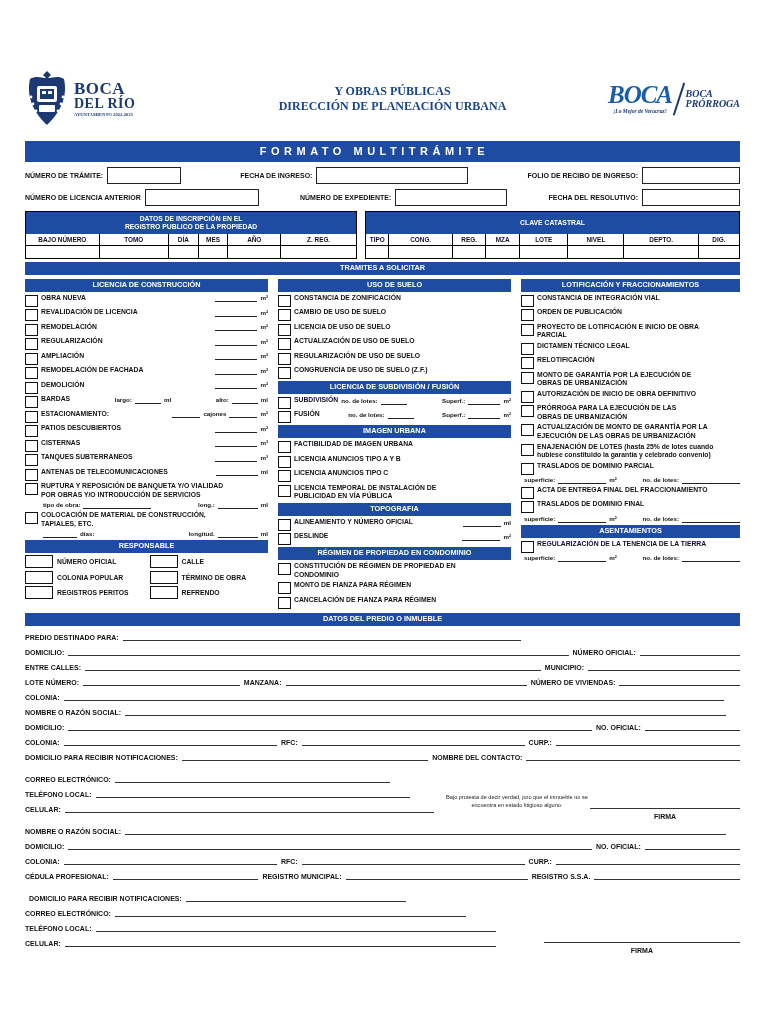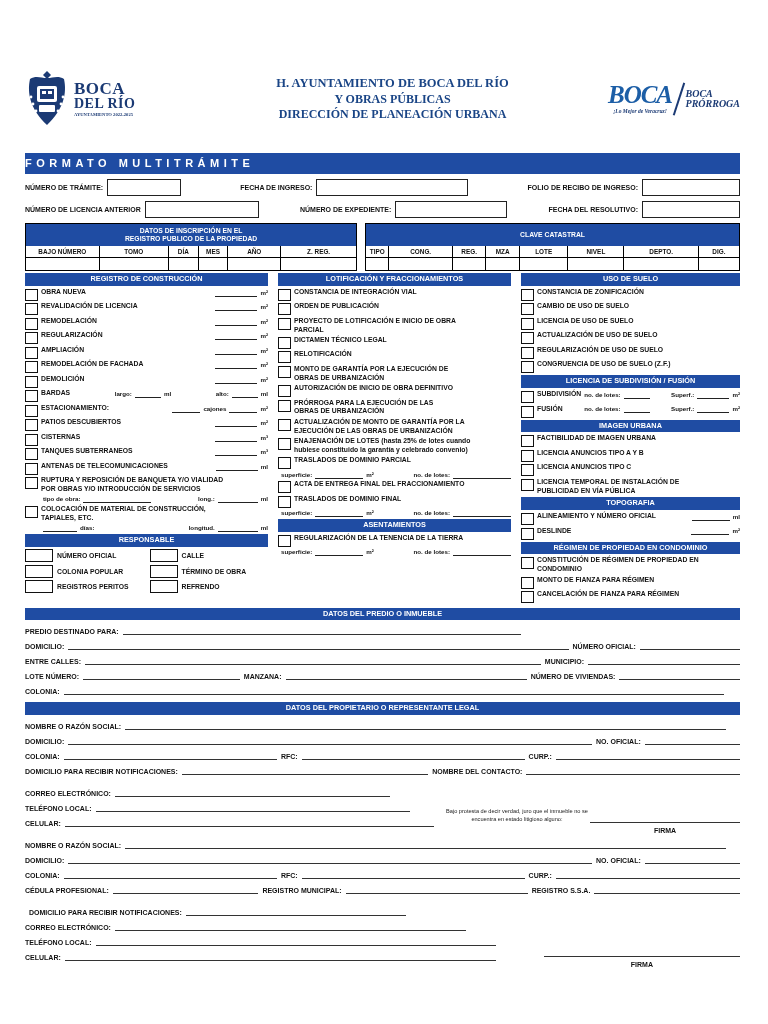--- a/index.html
+++ b/index.html
@@ -20,21 +20,21 @@
   .t3{font-size:12px;font-weight:bold;}
   .obras{display:flex;align-items:center;gap:4px;width:150px;justify-content:flex-end;}
   .bocawrap{display:flex;flex-direction:column;align-items:center;}
   .bocascript{font-size:25px;font-weight:bold;font-style:italic;color:var(--script_blue);
               letter-spacing:-1px;line-height:.9;}
   .tagline{font-size:5.5px;font-style:italic;font-weight:bold;color:var(--navy);margin-top:1px;}
   .slash{width:1.5px;height:34px;background:var(--navy);transform:rotate(18deg);margin:0 2px;}
   .dept{font-size:10px;font-weight:bold;font-style:italic;color:var(--navy);line-height:1.05;}
 
   
-  .mainbar{margin-top:15px;background:var(--bar_blue);color:#fff;text-align:left;
+  .mainbar{margin-top:3px;background:var(--bar_blue);color:#fff;text-align:center;
            font-size:11px;font-weight:bold;letter-spacing:4.5px;padding:4px 16px 5px 0;}
   .secbar{background:var(--bar_blue);color:#fff;text-align:center;font-weight:bold;
           font-size:7.3px;padding:2px 0;line-height:1.2;margin:2px 0;}
   .fullbar{margin:3px 0 2px 0;}
 
   
   .tfrow{display:flex;align-items:center;margin:5px 0;gap:4px;}
   .tflabel{font-size:7px;font-weight:bold;white-space:nowrap;}
   .tfbox{height:15px;border:1px solid #222;background:#fff;}
   .tfsp{flex:1;}
@@ -108,21 +108,20 @@
         <circle cx="36" cy="33" r="1.4" fill="#ffffff"></circle>
             <circle cx="33" cy="40" r="1.4" fill="#ffffff"></circle>
       </svg>
       <div class="crestnames">
         <span class="crestname1">BOCA</span>
         <span class="crestname2">DEL RÍO</span>
         <span class="crestsub">AYUNTAMIENTO 2022-2025</span>
       </div>
     </div>
     <div class="titles">
-      <div class="t1">H. AYUNTAMIENTO DE BOCA DEL RÍO</div>
       <div class="t3">Y OBRAS PÚBLICAS</div>
       <div class="t3">DIRECCIÓN DE PLANEACIÓN URBANA</div>
     </div>
     <div class="obras">
       <div class="bocawrap">
         <div class="bocascript">BOCA</div>
         <div class="tagline">¡Lo Mejor de Veracruz!</div>
       </div>
       <div class="slash"></div>
       <div class="dept">
@@ -198,23 +197,24 @@
             <div class="trc"></div>
             <div class="trc"></div>
             <div class="trc"></div>
             <div class="trc"></div>
             <div class="trc"></div>
             <div class="trc"></div>
           </div>
     </div>
   </div>
 
+  <div class="secbar fullbar">TRAMITES A SOLICITAR</div>
   <div class="cols">
     <div>
-      <div class="secbar">REGISTRO DE CONSTRUCCIÓN</div>
+      <div class="secbar">LICENCIA DE CONSTRUCCIÓN</div>
       <div>
             <div class="itemrow">
               <div class="cb"></div>
               <div class="icontent">
                 <div class="iline">
                   <span class="ilabel">OBRA NUEVA</span>
                   <div class="isp"></div>
                   <div class="iu" style="width: 42px;"></div>
                   <span class="iseg">m²</span>
                 </div>
@@ -430,181 +430,20 @@
                 <span class="plabel">REGISTROS PERITOS</span>
               </div>
               <div class="paircell">
                 <div class="pcb"></div>
                 <span class="plabel">REFRENDO</span>
               </div>
             </div>
           </div>
     </div>
     <div>
-      <div class="secbar">LOTIFICACIÓN Y FRACCIONAMIENTOS</div>
-      <div>
-            <div class="itemrow">
-              <div class="cb"></div>
-              <div class="icontent">
-                <div class="iline">
-                  <span class="ilabel">CONSTANCIA DE INTEGRACIÓN VIAL</span>
-                </div>
-              </div>
-            </div>
-            <div class="itemrow">
-              <div class="cb"></div>
-              <div class="icontent">
-                <div class="iline">
-                  <span class="ilabel">ORDEN DE PUBLICACIÓN</span>
-                </div>
-              </div>
-            </div>
-            <div class="itemrow">
-              <div class="cb"></div>
-              <div class="icontent">
-                <div class="iline">
-                  <span class="ilabel">PROYECTO DE LOTIFICACIÓN E INICIO DE OBRA</span>
-                </div>
-                <div class="iline2">PARCIAL</div>
-              </div>
-            </div>
-            <div class="itemrow">
-              <div class="cb"></div>
-              <div class="icontent">
-                <div class="iline">
-                  <span class="ilabel">DICTAMEN TÉCNICO LEGAL</span>
-                </div>
-              </div>
-            </div>
-            <div class="itemrow">
-              <div class="cb"></div>
-              <div class="icontent">
-                <div class="iline">
-                  <span class="ilabel">RELOTIFICACIÓN</span>
-                </div>
-              </div>
-            </div>
-            <div class="itemrow">
-              <div class="cb"></div>
-              <div class="icontent">
-                <div class="iline">
-                  <span class="ilabel">MONTO DE GARANTÍA POR LA EJECUCIÓN  DE</span>
-                </div>
-                <div class="iline2">OBRAS DE URBANIZACIÓN</div>
-              </div>
-            </div>
-            <div class="itemrow">
-              <div class="cb"></div>
-              <div class="icontent">
-                <div class="iline">
-                  <span class="ilabel">AUTORIZACIÓN DE INICIO DE OBRA DEFINITIVO</span>
-                </div>
-              </div>
-            </div>
-            <div class="itemrow">
-              <div class="cb"></div>
-              <div class="icontent">
-                <div class="iline">
-                  <span class="ilabel">PRÓRROGA PARA LA EJECUCIÓN DE LAS</span>
-                </div>
-                <div class="iline2">OBRAS DE URBANIZACIÓN</div>
-              </div>
-            </div>
-            <div class="itemrow">
-              <div class="cb"></div>
-              <div class="icontent">
-                <div class="iline">
-                  <span class="ilabel">ACTUALIZACIÓN DE MONTO DE GARANTÍA POR LA</span>
-                </div>
-                <div class="iline2">EJECUCIÓN DE LAS OBRAS DE URBANIZACIÓN</div>
-              </div>
-            </div>
-            <div class="itemrow">
-              <div class="cb"></div>
-              <div class="icontent">
-                <div class="iline">
-                  <span class="ilabel">ENAJENACIÓN DE LOTES (hasta 25% de lotes cuando</span>
-                </div>
-                <div class="iline2">hubiese constituido la garantía y celebrado convenio)</div>
-              </div>
-            </div>
-            <div class="itemrow">
-              <div class="cb"></div>
-              <div class="icontent">
-                <div class="iline">
-                  <span class="ilabel">TRASLADOS DE DOMINIO PARCIAL</span>
-                </div>
-              </div>
-            </div>
-            <div class="itemrow">
-              <div class="icontent">
-                <div class="iline">
-                  <span class="iseg">superficie:</span>
-                  <div class="iu" style="width: 48px;"></div>
-                  <span class="iseg">m²</span>
-                  <div class="isp"></div>
-                  <span class="iseg">no. de lotes:</span>
-                  <div class="iu" style="width: 58px;"></div>
-                </div>
-              </div>
-            </div>
-            <div class="itemrow">
-              <div class="cb"></div>
-              <div class="icontent">
-                <div class="iline">
-                  <span class="ilabel">ACTA DE ENTREGA FINAL DEL FRACCIONAMIENTO</span>
-                </div>
-              </div>
-            </div>
-            <div class="itemrow">
-              <div class="cb"></div>
-              <div class="icontent">
-                <div class="iline">
-                  <span class="ilabel">TRASLADOS DE DOMINIO FINAL</span>
-                </div>
-              </div>
-            </div>
-            <div class="itemrow">
-              <div class="icontent">
-                <div class="iline">
-                  <span class="iseg">superficie:</span>
-                  <div class="iu" style="width: 48px;"></div>
-                  <span class="iseg">m²</span>
-                  <div class="isp"></div>
-                  <span class="iseg">no. de lotes:</span>
-                  <div class="iu" style="width: 58px;"></div>
-                </div>
-              </div>
-            </div>
-          </div>
-      <div class="secbar">ASENTAMIENTOS</div>
-      <div>
-            <div class="itemrow">
-              <div class="cb"></div>
-              <div class="icontent">
-                <div class="iline">
-                  <span class="ilabel">REGULARIZACIÓN DE LA TENENCIA DE LA TIERRA</span>
-                </div>
-              </div>
-            </div>
-            <div class="itemrow">
-              <div class="icontent">
-                <div class="iline">
-                  <span class="iseg">superficie:</span>
-                  <div class="iu" style="width: 48px;"></div>
-                  <span class="iseg">m²</span>
-                  <div class="isp"></div>
-                  <span class="iseg">no. de lotes:</span>
-                  <div class="iu" style="width: 58px;"></div>
-                </div>
-              </div>
-            </div>
-          </div>
-    </div>
-    <div>
       <div class="secbar">USO DE SUELO</div>
       <div>
             <div class="itemrow">
               <div class="cb"></div>
               <div class="icontent">
                 <div class="iline">
                   <span class="ilabel">CONSTANCIA DE ZONIFICACIÓN</span>
                 </div>
               </div>
             </div>
@@ -759,20 +598,181 @@
                 <div class="iline">
                   <span class="ilabel">MONTO DE FIANZA  PARA RÉGIMEN</span>
                 </div>
               </div>
             </div>
             <div class="itemrow">
               <div class="cb"></div>
               <div class="icontent">
                 <div class="iline">
                   <span class="ilabel">CANCELACIÓN DE FIANZA PARA RÉGIMEN</span>
+                </div>
+              </div>
+            </div>
+          </div>
+    </div>
+    <div>
+      <div class="secbar">LOTIFICACIÓN Y FRACCIONAMIENTOS</div>
+      <div>
+            <div class="itemrow">
+              <div class="cb"></div>
+              <div class="icontent">
+                <div class="iline">
+                  <span class="ilabel">CONSTANCIA DE INTEGRACIÓN VIAL</span>
+                </div>
+              </div>
+            </div>
+            <div class="itemrow">
+              <div class="cb"></div>
+              <div class="icontent">
+                <div class="iline">
+                  <span class="ilabel">ORDEN DE PUBLICACIÓN</span>
+                </div>
+              </div>
+            </div>
+            <div class="itemrow">
+              <div class="cb"></div>
+              <div class="icontent">
+                <div class="iline">
+                  <span class="ilabel">PROYECTO DE LOTIFICACIÓN E INICIO DE OBRA</span>
+                </div>
+                <div class="iline2">PARCIAL</div>
+              </div>
+            </div>
+            <div class="itemrow">
+              <div class="cb"></div>
+              <div class="icontent">
+                <div class="iline">
+                  <span class="ilabel">DICTAMEN TÉCNICO LEGAL</span>
+                </div>
+              </div>
+            </div>
+            <div class="itemrow">
+              <div class="cb"></div>
+              <div class="icontent">
+                <div class="iline">
+                  <span class="ilabel">RELOTIFICACIÓN</span>
+                </div>
+              </div>
+            </div>
+            <div class="itemrow">
+              <div class="cb"></div>
+              <div class="icontent">
+                <div class="iline">
+                  <span class="ilabel">MONTO DE GARANTÍA POR LA EJECUCIÓN  DE</span>
+                </div>
+                <div class="iline2">OBRAS DE URBANIZACIÓN</div>
+              </div>
+            </div>
+            <div class="itemrow">
+              <div class="cb"></div>
+              <div class="icontent">
+                <div class="iline">
+                  <span class="ilabel">AUTORIZACIÓN DE INICIO DE OBRA DEFINITIVO</span>
+                </div>
+              </div>
+            </div>
+            <div class="itemrow">
+              <div class="cb"></div>
+              <div class="icontent">
+                <div class="iline">
+                  <span class="ilabel">PRÓRROGA PARA LA EJECUCIÓN DE LAS</span>
+                </div>
+                <div class="iline2">OBRAS DE URBANIZACIÓN</div>
+              </div>
+            </div>
+            <div class="itemrow">
+              <div class="cb"></div>
+              <div class="icontent">
+                <div class="iline">
+                  <span class="ilabel">ACTUALIZACIÓN DE MONTO DE GARANTÍA POR LA</span>
+                </div>
+                <div class="iline2">EJECUCIÓN DE LAS OBRAS DE URBANIZACIÓN</div>
+              </div>
+            </div>
+            <div class="itemrow">
+              <div class="cb"></div>
+              <div class="icontent">
+                <div class="iline">
+                  <span class="ilabel">ENAJENACIÓN DE LOTES (hasta 25% de lotes cuando</span>
+                </div>
+                <div class="iline2">hubiese constituido la garantía y celebrado convenio)</div>
+              </div>
+            </div>
+            <div class="itemrow">
+              <div class="cb"></div>
+              <div class="icontent">
+                <div class="iline">
+                  <span class="ilabel">TRASLADOS DE DOMINIO PARCIAL</span>
+                </div>
+              </div>
+            </div>
+            <div class="itemrow">
+              <div class="icontent">
+                <div class="iline">
+                  <span class="iseg">superficie:</span>
+                  <div class="iu" style="width: 48px;"></div>
+                  <span class="iseg">m²</span>
+                  <div class="isp"></div>
+                  <span class="iseg">no. de lotes:</span>
+                  <div class="iu" style="width: 58px;"></div>
+                </div>
+              </div>
+            </div>
+            <div class="itemrow">
+              <div class="cb"></div>
+              <div class="icontent">
+                <div class="iline">
+                  <span class="ilabel">ACTA DE ENTREGA FINAL DEL FRACCIONAMIENTO</span>
+                </div>
+              </div>
+            </div>
+            <div class="itemrow">
+              <div class="cb"></div>
+              <div class="icontent">
+                <div class="iline">
+                  <span class="ilabel">TRASLADOS DE DOMINIO FINAL</span>
+                </div>
+              </div>
+            </div>
+            <div class="itemrow">
+              <div class="icontent">
+                <div class="iline">
+                  <span class="iseg">superficie:</span>
+                  <div class="iu" style="width: 48px;"></div>
+                  <span class="iseg">m²</span>
+                  <div class="isp"></div>
+                  <span class="iseg">no. de lotes:</span>
+                  <div class="iu" style="width: 58px;"></div>
+                </div>
+              </div>
+            </div>
+          </div>
+      <div class="secbar">ASENTAMIENTOS</div>
+      <div>
+            <div class="itemrow">
+              <div class="cb"></div>
+              <div class="icontent">
+                <div class="iline">
+                  <span class="ilabel">REGULARIZACIÓN DE LA TENENCIA DE LA TIERRA</span>
+                </div>
+              </div>
+            </div>
+            <div class="itemrow">
+              <div class="icontent">
+                <div class="iline">
+                  <span class="iseg">superficie:</span>
+                  <div class="iu" style="width: 48px;"></div>
+                  <span class="iseg">m²</span>
+                  <div class="isp"></div>
+                  <span class="iseg">no. de lotes:</span>
+                  <div class="iu" style="width: 58px;"></div>
                 </div>
               </div>
             </div>
           </div>
     </div>
   </div>
 
   <div class="secbar fullbar">DATOS DEL PREDIO O INMUEBLE</div>
   <div>
         <div class="frow">
@@ -800,21 +800,20 @@
           <span class="flabel">NÚMERO DE VIVIENDAS:</span>
           <div class="fline" style="flex-grow: 1; flex-basis: 0px;"></div>
         </div>
         <div class="frow">
           <span class="flabel">COLONIA:</span>
           <div class="fline" style="flex-grow: 1; flex-basis: 0px;"></div>
           <div style="width: 12px; flex-shrink: 0;"></div>
         </div>
       </div>
 
-  <div class="secbar fullbar">DATOS DEL PROPIETARIO O REPRESENTANTE LEGAL</div>
   <div>
         <div class="frow">
           <span class="flabel">NOMBRE O RAZÓN SOCIAL:</span>
           <div class="fline" style="flex-grow: 1; flex-basis: 0px;"></div>
           <div style="width: 10px; flex-shrink: 0;"></div>
         </div>
         <div class="frow">
           <span class="flabel">DOMICILIO:</span>
           <div class="fline" style="flex-grow: 5.5; flex-basis: 0px;"></div>
           <span class="flabel">NO. OFICIAL:</span>

